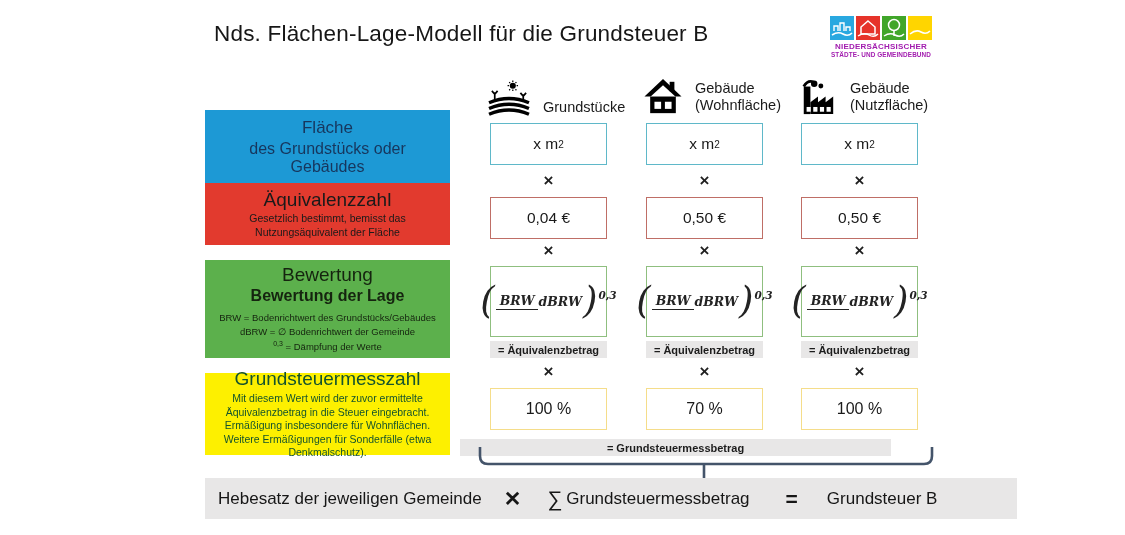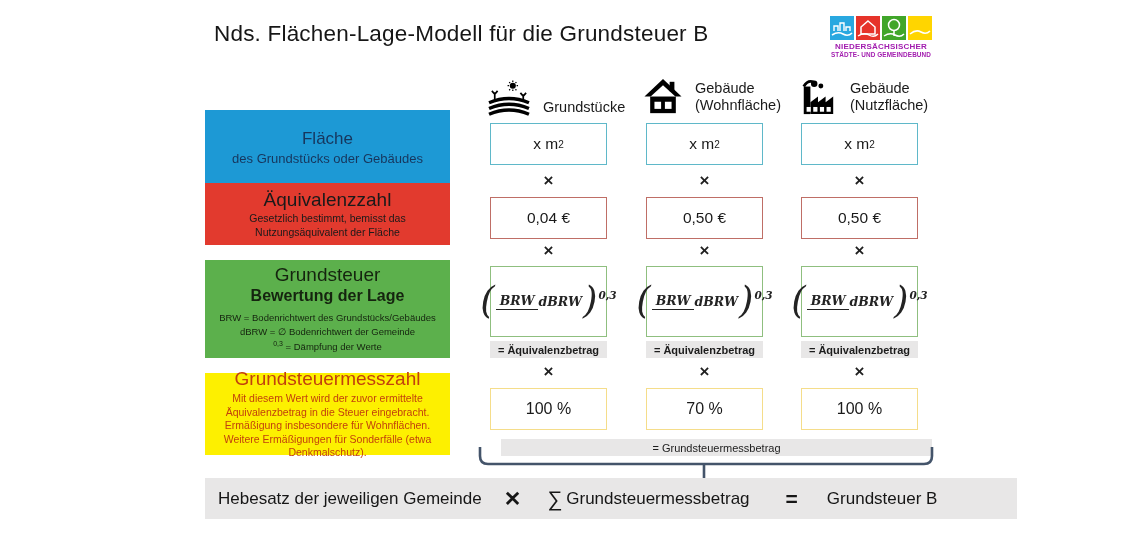--- a/index.html
+++ b/index.html
@@ -16,30 +16,30 @@
   .logo-sq { width:24px; height:24px; display:block; }
   .logo-text { margin-top:2px; color:#a21caf; line-height:1.15;text-align:center; }
   .logo-text .l1 { display:block; font-size:8px; font-weight:700; letter-spacing:0.2px; }
   .logo-text .l2 { display:block; font-size:6.4px; font-weight:700; letter-spacing:0.1px; }
 
   
   .factor { position:absolute; left:205px; width:245px; display:flex; flex-direction:column; align-items:center; justify-content:center; text-align:center; padding:4px 6px; }
   .factor .f-title { font-weight:400; }
   .factor.blue   { top:110px; height:74px; background:#1d99d5; color:#17365d; }
   .factor.blue .f-title { font-size:17px; }
-  .factor.blue .f-sub { font-size:13px; margin-top:2px; }
+  .factor.blue .f-sub { font-size:16px; margin-top:2px; }
   .factor.red    { top:183px; height:62px; background:#e23a2e; color:#1a1a1a; }
   .factor.red .f-title { font-size:19px; }
   .factor.red .f-sub { font-size:10.5px; max-width:195px; margin-top:1px; line-height:1.25; }
   .factor.green  { top:260px; height:98px; background:#5cb04c; color:#15240f; }
   .factor.green .f-title { font-size:19px; }
   .factor.green .f-sub { font-size:16px; font-weight:700; margin-top:1px; }
   .factor.green .f-lines { font-size:9.5px; margin-top:6px; line-height:1.45; }
   .factor.green .f-lines sup { font-size:7px; }
-  .factor.yellow { top:373px; height:82px; background:#fdf000; color:#c2410c; }
+  .factor.yellow { top:373px; height:82px; background:#fdf000; color:#14532d; }
   .factor.yellow .f-title { font-size:19px; }
   .factor.yellow .f-sub { font-size:10.5px; margin-top:2px; line-height:1.3; max-width:238px; }
 
   
   .col { position:absolute; top:0; width:117px; }
   .col.c1 { left:490px; } .col.c2 { left:646px; } .col.c3 { left:801px; }
   .col-header { position:absolute; left:-3px; top:76px; width:170px; height:42px; display:flex; align-items:center; gap:12px; }
   .col-header .hicon { flex:0 0 auto; }
   .col-header .hlabel { font-size:14.5px; line-height:1.2; white-space:nowrap; }
   .c1 .col-header { align-items:flex-end; }
@@ -57,21 +57,21 @@
   .formula-box { position:absolute; left:0; top:266px; width:117px; height:71px; background:#fff; border:1.5px solid #8fbf7f; display:flex; align-items:center; justify-content:center; }
   .formula { display:flex; align-items:center; font-family:"DejaVu Serif", serif; font-style:italic; color:#232323; }
   .formula .paren { font-size:37px; font-weight:400; line-height:0.9; transform:translateY(-1px); }
   .formula .frac { display:flex; flex-direction:row; text-align:center; font-size:12.5px; font-weight:700; margin:0 1px; }
   .formula .frac .num { border-bottom:1.4px solid #232323; padding:0 4px 1px; }
   .formula .frac .den { padding-top:1px; }
   .formula .exp { font-size:10.5px; font-style:italic; font-weight:700; align-self:flex-start; margin-top:4px; margin-left:1px; }
 
   .equiv-bar { position:absolute; left:0; top:341px; width:117px; height:17px; background:#e8e7e7; display:flex; align-items:center; justify-content:center; font-size:11px; font-weight:700; color:#1c1c1c; }
 
-  .mess-bar { position:absolute; left:501px; top:439px; width:431px; height:17px; background:#e8e7e7; display:flex; align-items:center; justify-content:center; font-size:11px; font-weight:400; color:#1c1c1c; }
+  .mess-bar { position:absolute; left:460px; top:439px; width:431px; height:17px; background:#e8e7e7; display:flex; align-items:center; justify-content:center; font-size:11px; font-weight:700; color:#1c1c1c; }
 
   .brace { position:absolute; left:477px; top:447px; }
 
   .bottom-bar { position:absolute; left:205px; top:478px; width:812px; height:41px; background:#e8e7e7; display:flex; align-items:center; font-size:17px; color:#161616; }
   .bottom-bar .bb-left { margin-left:13px; }
   .bottom-bar .bb-times { margin-left:22px; font-size:21px; font-weight:700; }
   .bottom-bar .bb-sum { margin-left:26px; display:flex; align-items:center; }
   .bottom-bar .bb-sigma { font-size:21px; margin-right:4px; }
   .bottom-bar .bb-eq { margin-left:36px; font-size:21px; font-weight:800; letter-spacing:-1px; }
   .bottom-bar .bb-result { margin-left:30px; }
@@ -115,21 +115,21 @@
     <div class="f-title">Fläche</div>
     <div class="f-sub">des Grundstücks oder Gebäudes</div>
   </div>
 
   <div class="factor red">
     <div class="f-title">Äquivalenzzahl</div>
     <div class="f-sub">Gesetzlich bestimmt, bemisst das Nutzungsäquivalent der Fläche</div>
   </div>
 
   <div class="factor green">
-    <div class="f-title">Grundsteuer</div>
+    <div class="f-title">Bewertung</div>
     <div class="f-sub">Bewertung der Lage</div>
     <div class="f-lines">
       <div>BRW = Bodenrichtwert des Grundstücks/Gebäudes</div>
       <div>dBRW = ∅ Bodenrichtwert der Gemeinde</div>
       <div><sup>0,3</sup><span> = Dämpfung der  Werte</span></div>
     </div>
   </div>
 
   <div class="factor yellow">
     <div class="f-title">Grundsteuermesszahl</div>

